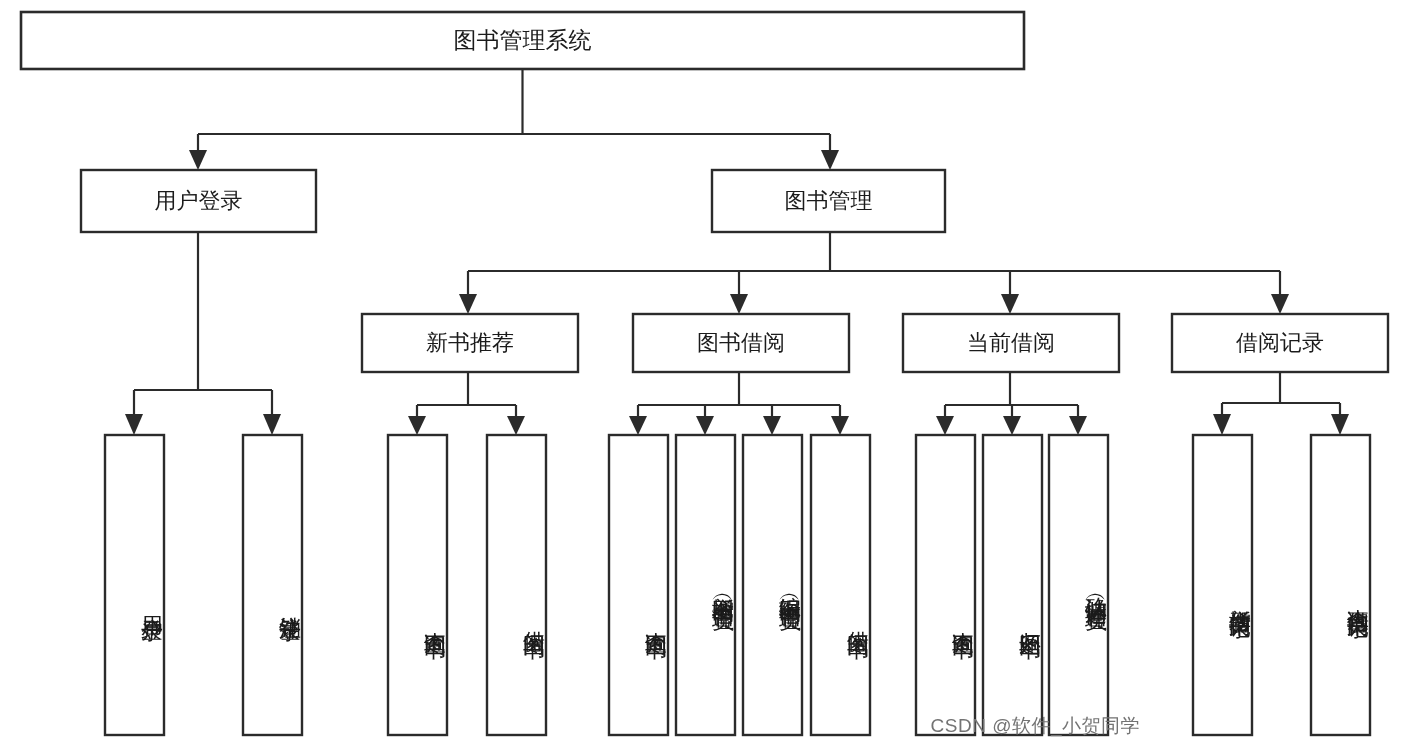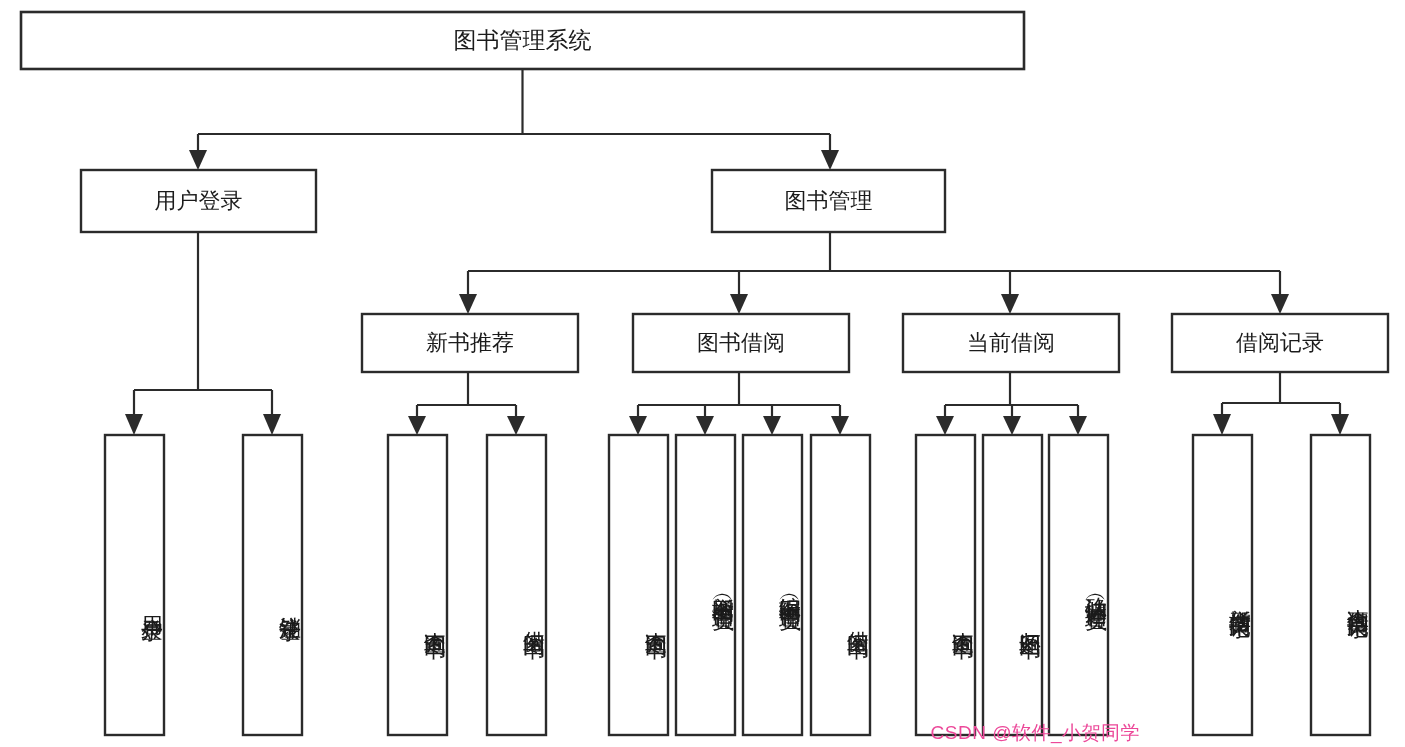--- a/index.html
+++ b/index.html
@@ -75,24 +75,24 @@
     display: flex;
     align-items: flex-start;
     justify-content: center;
     white-space: nowrap;
     pointer-events: none;
     user-select: none;
   }
   .watermark {
     position: absolute;
     right: 12px;
-    bottom: 1px;
+    bottom: 8px;
     font-family: "Liberation Sans", "DejaVu Sans", sans-serif;
     font-size: 19px;
-    color: #ec4899;
+    color: #737373;
     letter-spacing: 0.5px;
     white-space: nowrap;
     user-select: none;
     text-align: right;
   }
 </style>
 </head>
 <body>
 
 <div id="diagram-root">

